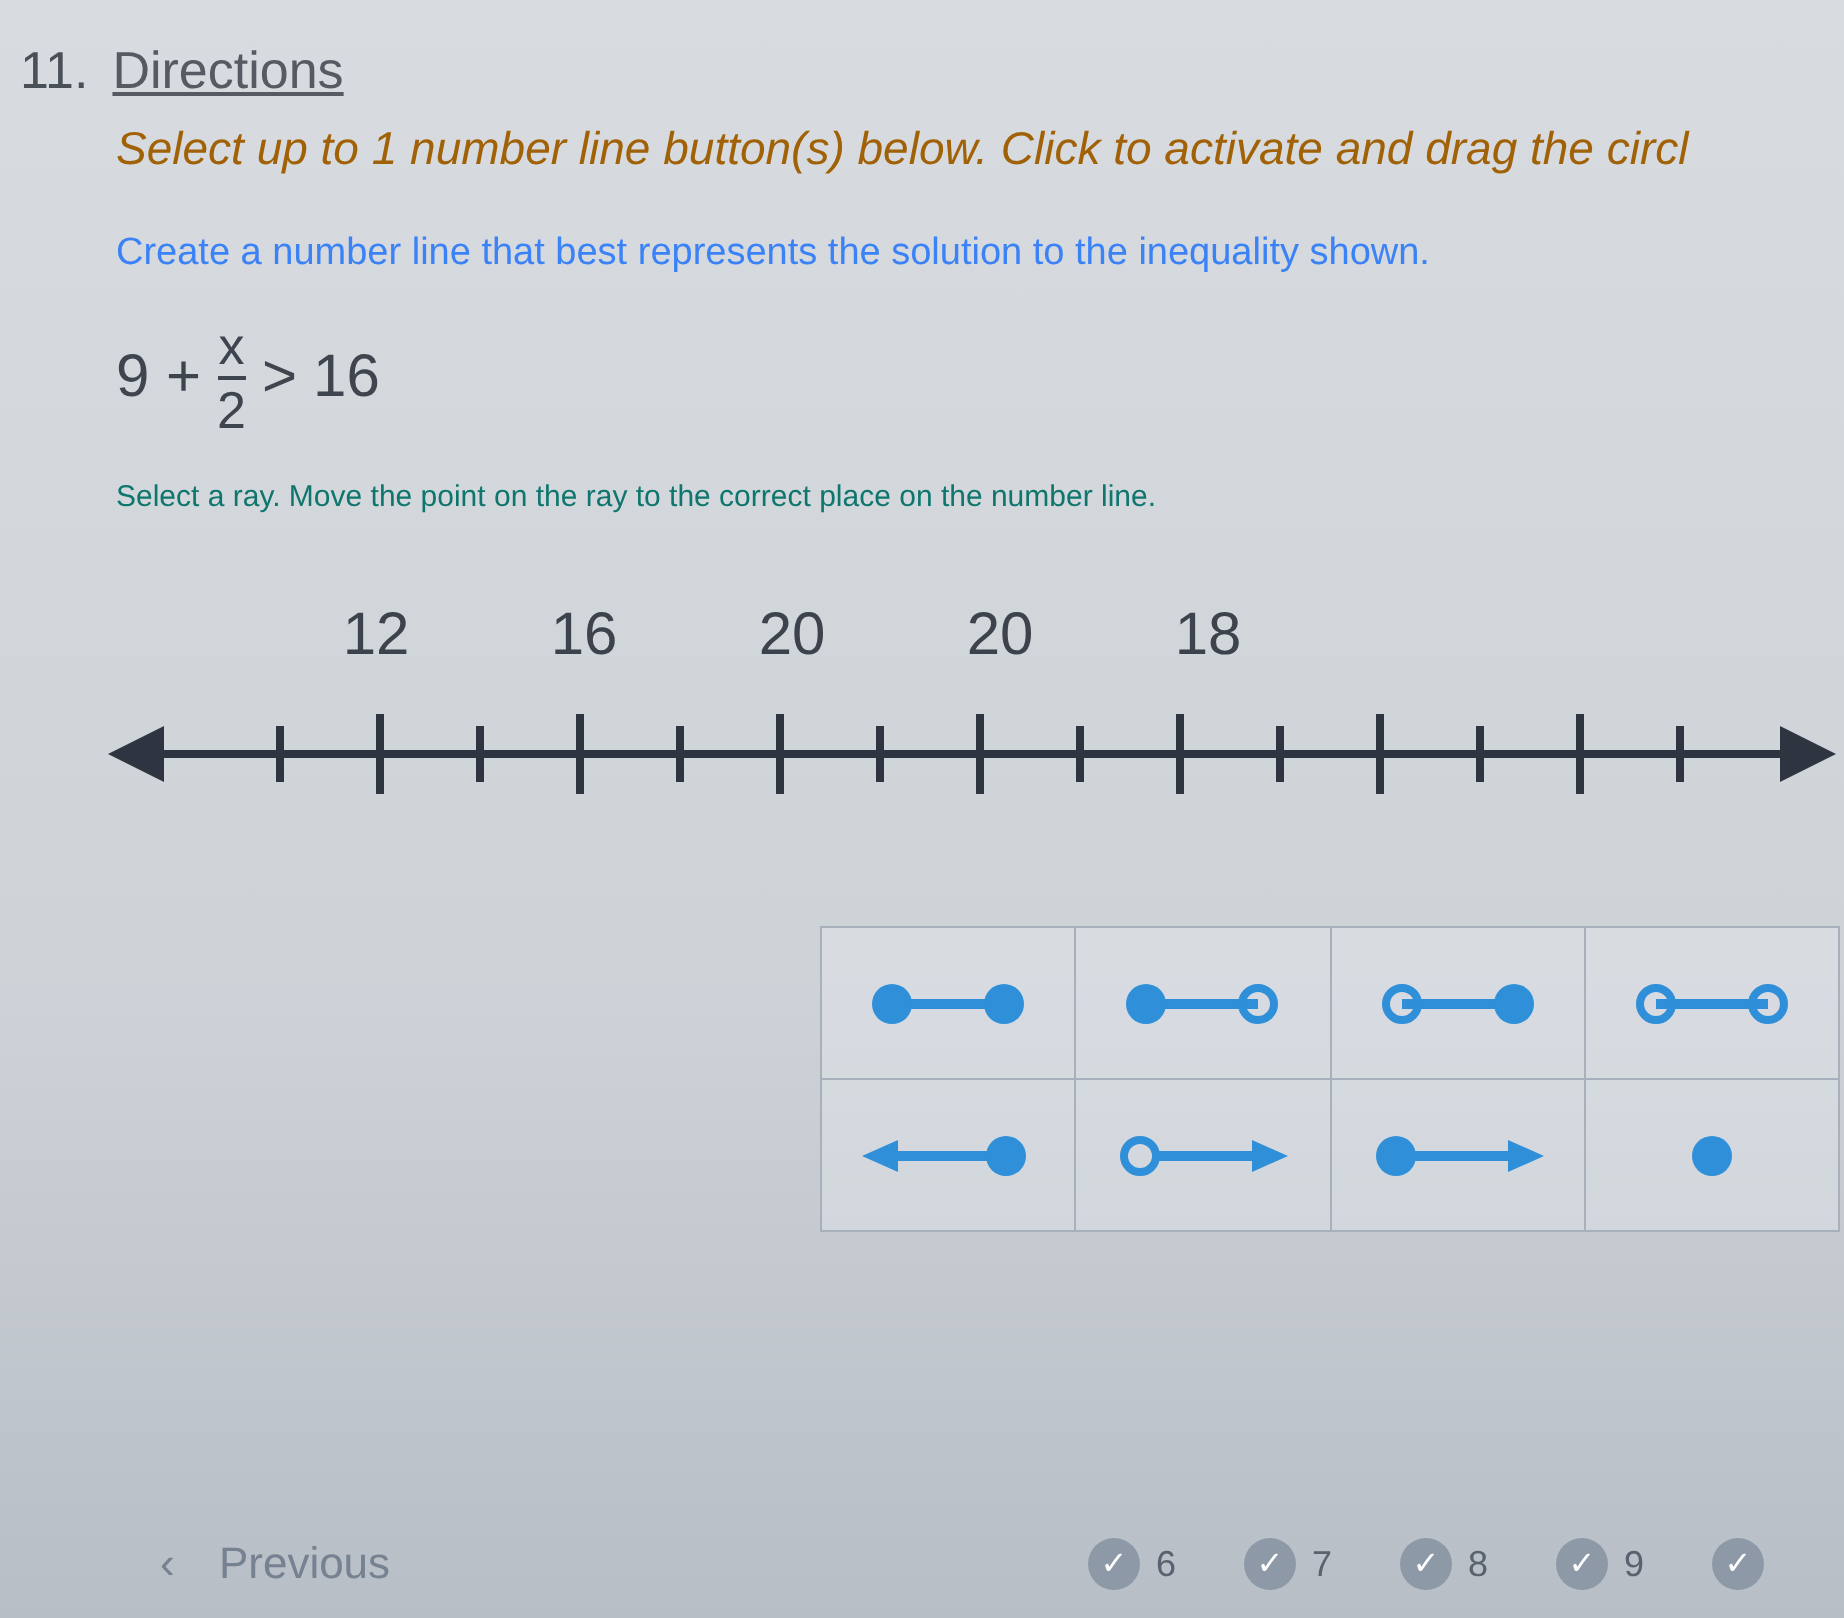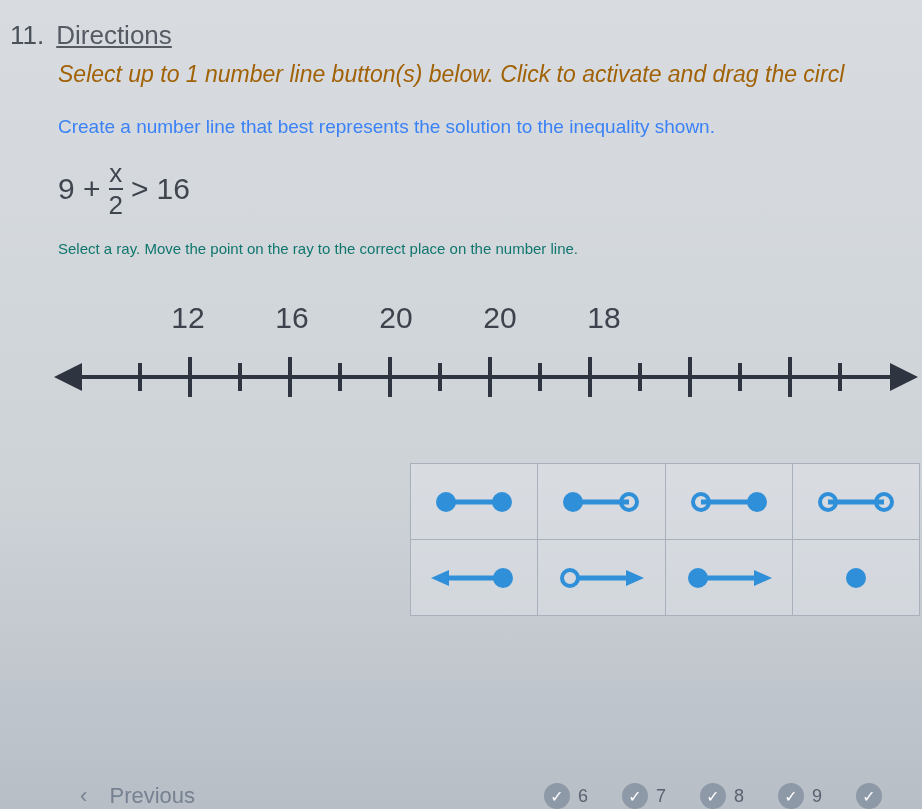--- a/index.html
+++ b/index.html
@@ -127,21 +127,21 @@
     text-align: center;
     vertical-align: middle;
     background: rgba(235,239,243,0.35);
     cursor: pointer;
   }
   .palette svg { display: block; margin: 0 auto; }
 
   
   .footer {
     position: absolute;
-    bottom: 0;
+    bottom: 14px;
     left: 0;
     right: 0;
     display: flex;
     align-items: center;
     padding: 0 40px 0 80px;
   }
   .prev {
     font-size: 22px;
     color: #768191;
     cursor: pointer;

